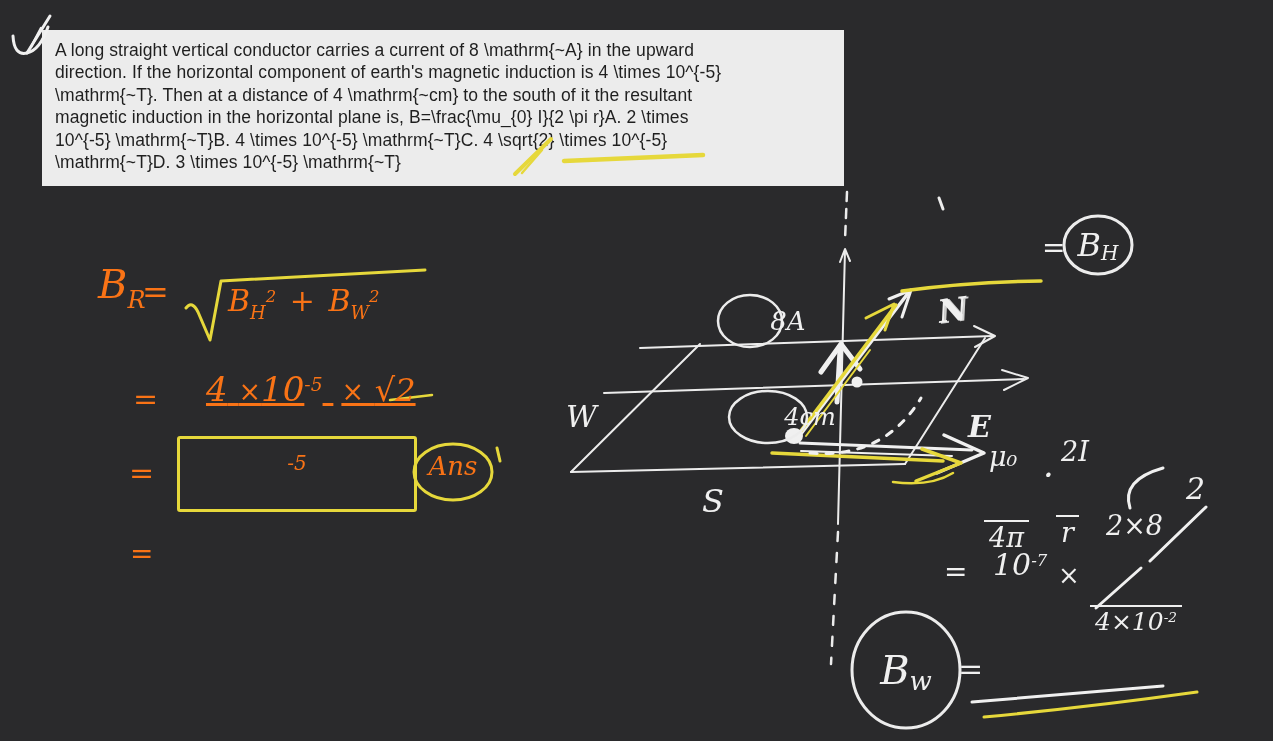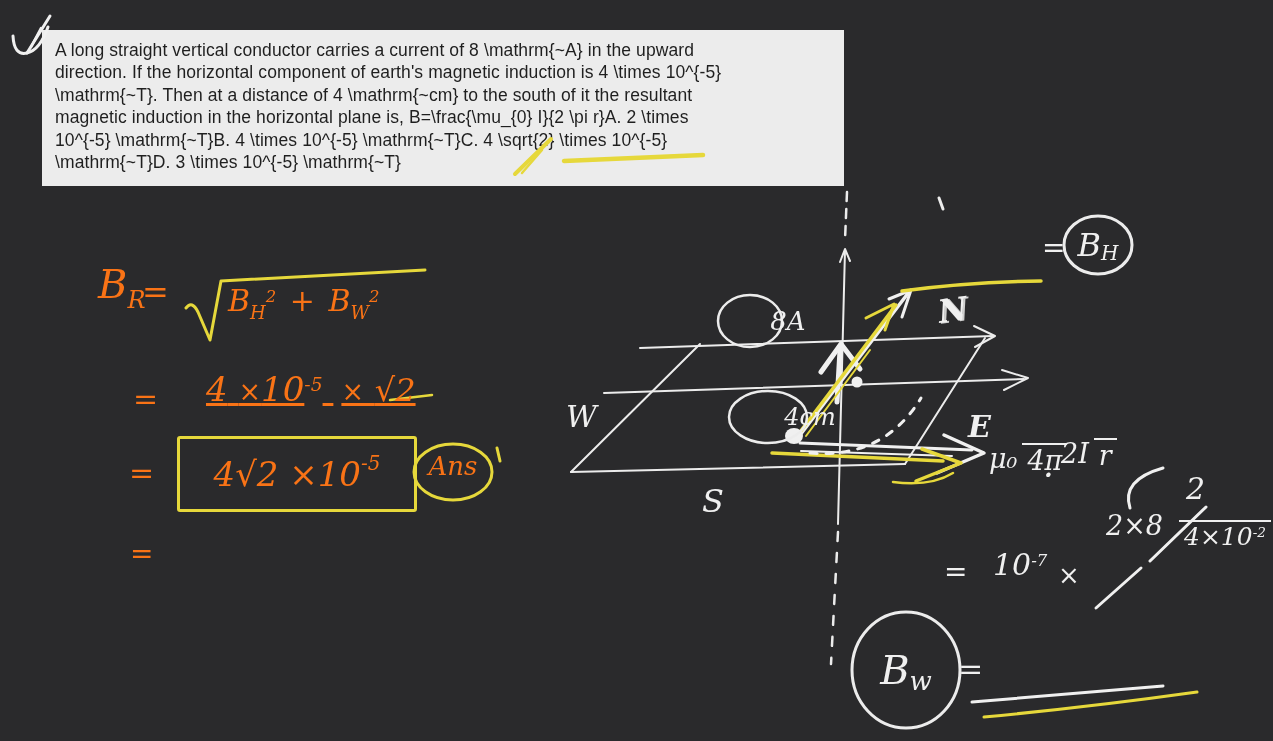--- a/index.html
+++ b/index.html
@@ -13,22 +13,22 @@
   
   #ink{position:absolute;left:0;top:0;z-index:5;pointer-events:none;}
   #ink path,#ink line{fill:none;stroke-linecap:round;stroke-linejoin:round;}
   
   .hw{position:absolute;z-index:6;font-family:"DejaVu Serif",serif;font-style:italic;
       white-space:nowrap;line-height:1;}
   .yel{color:#f97316;}
   .wht{color:#f0f0f0;}
   .sub{display:inline-block;transform:translateY(0.42em);font-size:0.60em;}
   .sup{display:inline-block;transform:translateY(-0.55em);font-size:0.55em;}
-  .frac{position:absolute;z-index:6;display:inline-flex;flex-direction:row;align-items:center;
-        font-family:"DejaVu Serif",serif;font-style:italic;color:#f0f0f0;line-height:1.05;}
+  .frac{position:absolute;z-index:6;display:inline-flex;flex-direction:column;align-items:flex-start;
+        font-family:"DejaVu Serif",serif;font-style:italic;color:#f0f0f0;line-height:1.05;gap:48px;}
   .frac .den{border-top:2.5px solid #efefef;padding:2px 5px 0 5px;}
   .frac .num{padding:0 5px 1px 5px;}
   .result-box{position:absolute;z-index:6;left:177px;top:436px;width:234px;height:70px;
               border:3px solid #e6d83b;border-radius:3px;display:flex;align-items:center;
               justify-content:center;}
   .circle-label{position:absolute;z-index:6;display:flex;align-items:center;justify-content:center;}
 </style>
 </head>
 <body>
 
@@ -129,21 +129,20 @@
   <div class="hw yel" style="left:133px;top:384px;font-size:30px;">=</div>
   <div class="hw yel" style="left:206px;top:372px;font-size:34px;text-decoration:underline;">
     <span>4</span>
     <span style="font-size:27px;">×</span><span>10</span><span class="sup">-5</span>
     <span style="font-size:27px;margin-left:8px;">×</span>
     <span style="font-size:32px;">√2</span>
   </div>
 
   <div class="hw yel" style="left:129px;top:458px;font-size:30px;">=</div>
   <div class="result-box">
-    <span class="hw yel" style="position:static;font-size:34px;">4√2 ×10</span>
       <span class="hw yel sup" style="position:static;font-size:20px;">-5</span>
   </div>
   <div class="circle-label hw yel" style="left:417px;top:446px;width:72px;height:40px;font-size:26px;">Ans</div>
   <div class="hw yel" style="left:130px;top:540px;font-size:28px;">=</div>
 
   <div class="circle-label hw wht" style="left:764px;top:303px;width:48px;height:36px;font-size:26px;">8A</div>
   <div class="circle-label hw wht" style="left:730px;top:399px;width:76px;height:36px;font-size:24px;margin-left:42px;">4cm</div>
   <div class="hw wht" style="left:566px;top:402px;font-size:30px;">W</div>
   <div class="hw wht" style="left:702px;top:485px;font-size:32px;">S</div>
   <div class="hw wht" style="left:968px;top:412px;font-size:30px;font-weight:700;">E</div>

